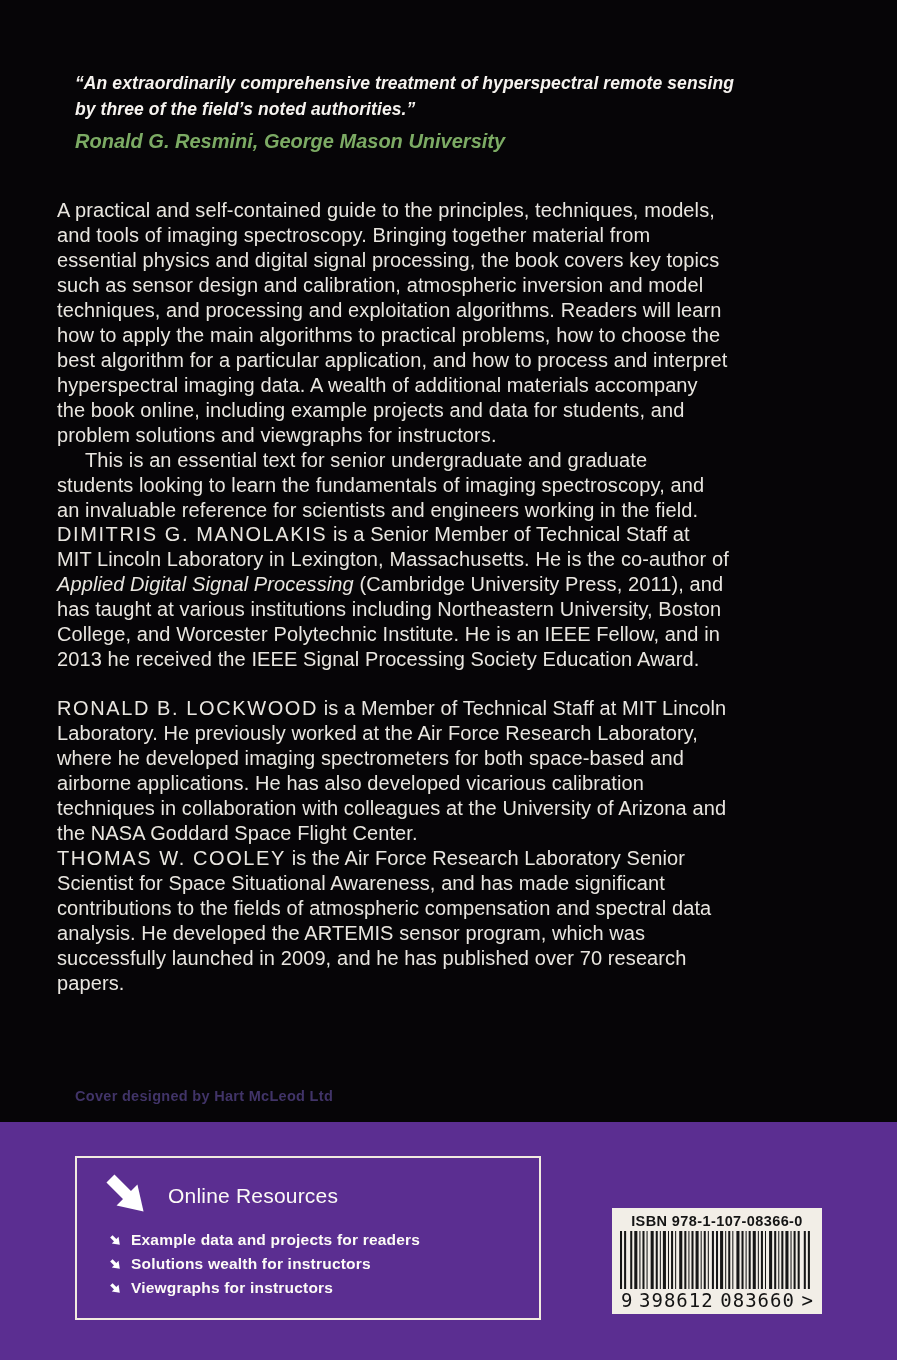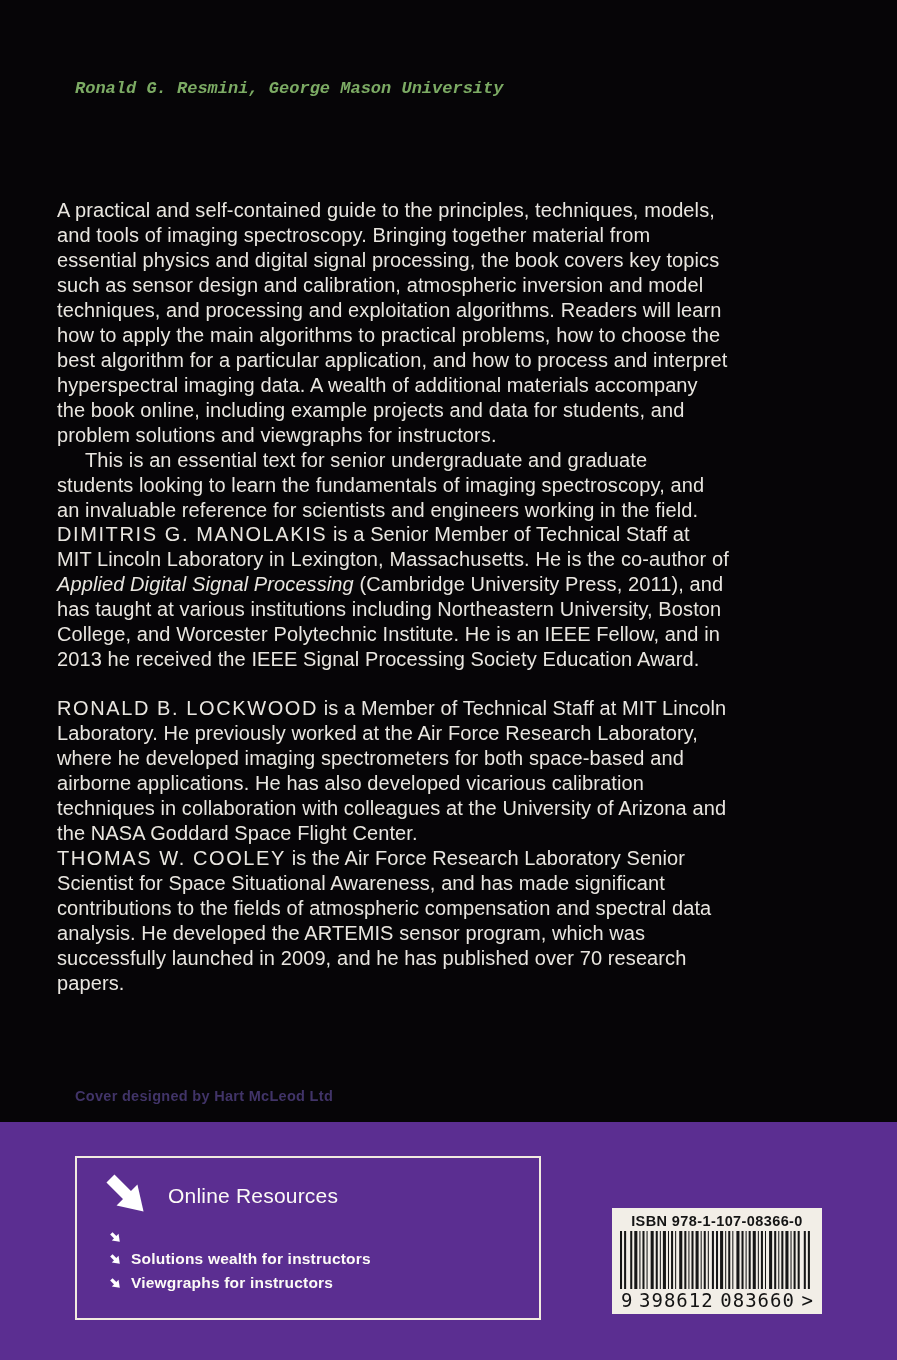--- a/index.html
+++ b/index.html
@@ -9,22 +9,22 @@
     font-family:"Liberation Sans",sans-serif;
     -webkit-font-smoothing:antialiased;
   }
   
   .quote{position:absolute;left:75px;top:70px;width:680px;}
   .quote-text{
     color:#f6f3ef;font-size:17.5px;line-height:26px;
     font-weight:bold;font-style:italic;letter-spacing:.1px;
   }
   .quote-attribution{
-    margin-top:7px;color:#7cab64;font-size:17px;line-height:24px;
-    font-weight:bold;font-style:italic;font-family:Liberation Mono, monospace;
+    margin-top:7px;color:#7cab64;font-size:20px;line-height:24px;
+    font-weight:bold;font-style:italic;
   }
   
   .copy{
     position:absolute;left:57px;width:672px;
     color:#e9e6e0;font-size:20px;line-height:25px;letter-spacing:.1px;
   }
   .copy p{margin:0;}
   .desc{top:198px;}
   .desc .p2{text-indent:28px;}
   .bio1{top:522px;}
@@ -82,20 +82,21 @@
     padding:0 1px;margin-top:0;
   }
   .isbn-digits .grp{letter-spacing:1px;}
 </style>
 </head>
 <body>
 
 <div class="cover">
 
   <div class="quote">
+    <div class="quote-text">“An extraordinarily comprehensive treatment of hyperspectral remote sensing by three of the field’s noted authorities.”</div>
     <div class="quote-attribution">Ronald G. Resmini, George Mason University</div>
   </div>
 
   <div class="copy desc">
     <p class="p1">A practical and self-contained guide to the principles, techniques, models, and tools of imaging spectroscopy. Bringing together material from essential physics and digital signal processing, the book covers key topics such as sensor design and calibration, atmospheric inversion and model techniques, and processing and exploitation algorithms. Readers will learn how to apply the main algorithms to practical problems, how to choose the best algorithm for a particular application, and how to process and interpret hyperspectral imaging data. A wealth of additional materials accompany the book online, including example projects and data for students, and problem solutions and viewgraphs for instructors.</p>
     <p class="p2">This is an essential text for senior undergraduate and graduate students looking to learn the fundamentals of imaging spectroscopy, and an invaluable reference for scientists and engineers working in the field.</p>
   </div>
 
   <div class="copy bio1">
     <p><span class="caps">DIMITRIS G. MANOLAKIS</span><span> is a Senior Member of Technical Staff at MIT Lincoln Laboratory in Lexington, Massachusetts. He is the co-author of </span><span class="italic">Applied Digital Signal Processing</span><span> (Cambridge University Press, 2011), and has taught at various institutions including Northeastern University, Boston College, and Worcester Polytechnic Institute. He is an IEEE Fellow, and in 2013 he received the IEEE Signal Processing Society Education Award.</span></p>
@@ -124,20 +125,21 @@
         </div>
       </div>
       <div class="ob-items">
         <div class="ob-item">
           <svg viewBox="0 0 60 60">
             <g fill="#ffffff" transform="rotate(45 30 30)">
               <rect x="3" y="22" width="31" height="16"></rect>
               <polygon points="28,8 28,52 58,30"></polygon>
             </g>
           </svg>
+          <span class="ob-item-label">Example data and projects for readers</span>
         </div>
         <div class="ob-item">
           <svg viewBox="0 0 60 60">
             <g fill="#ffffff" transform="rotate(45 30 30)">
               <rect x="3" y="22" width="31" height="16"></rect>
               <polygon points="28,8 28,52 58,30"></polygon>
             </g>
           </svg>
           <span class="ob-item-label">Solutions wealth for instructors</span>
         </div>

